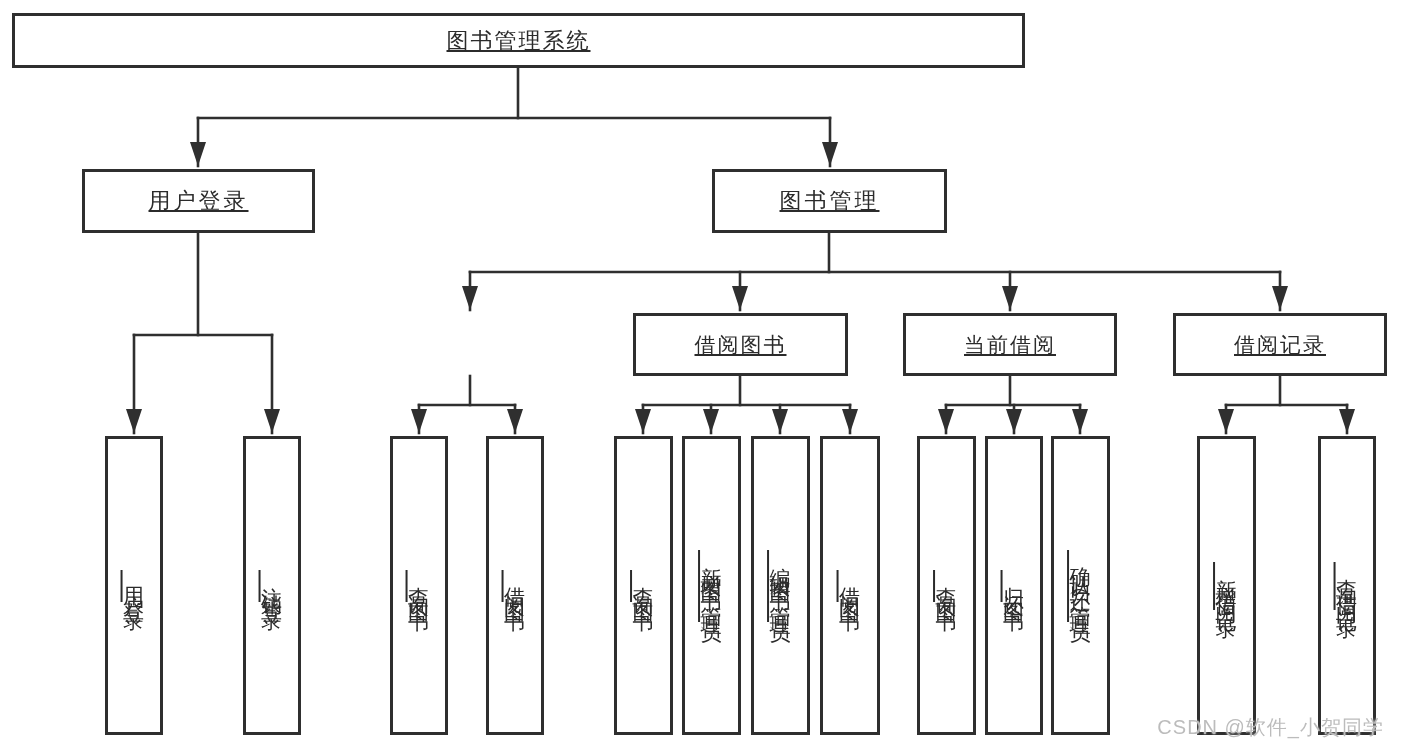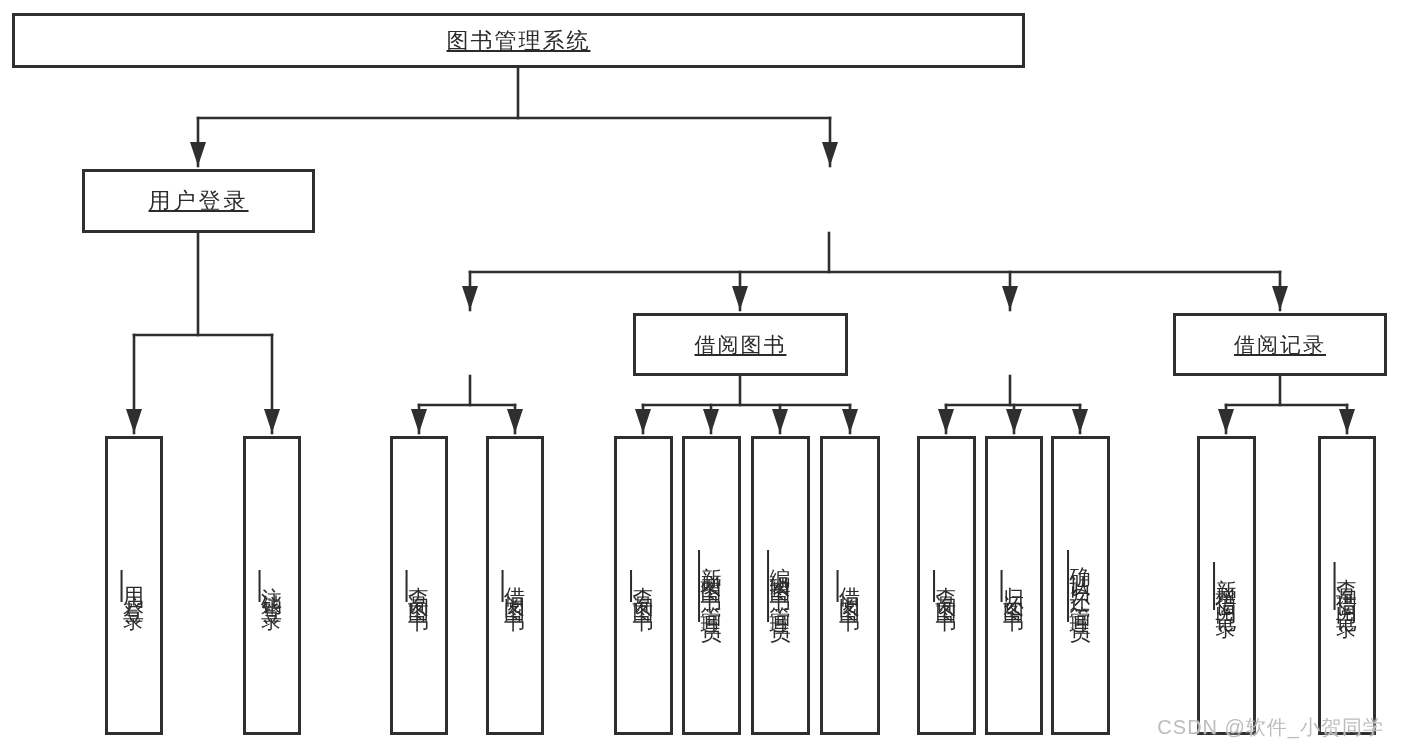--- a/index.html
+++ b/index.html
@@ -87,22 +87,24 @@
     <path class="wire" marker-end="url(#arrow)" d="M946,405 V433"></path>
     <path class="wire" marker-end="url(#arrow)" d="M1014,405 V433"></path>
     <path class="wire" marker-end="url(#arrow)" d="M1080,405 V433"></path>
     <path class="wire" marker-end="url(#arrow)" d="M1226,405 V433"></path>
     <path class="wire" marker-end="url(#arrow)" d="M1347,405 V433"></path>
   </svg>
 
   <div class="node root">图书管理系统</div>
 
   <div class="node lvl2" style="left:82px;width:233px;">用户登录</div>
+  <div class="node lvl2" style="left:712px;width:235px;">图书管理</div>
 
   <div class="node lvl3" style="left:633px;width:215px;">借阅图书</div>
+  <div class="node lvl3" style="left:903px;width:214px;">当前借阅</div>
   <div class="node lvl3" style="left:1173px;width:214px;">借阅记录</div>
 
   <div class="node leaf" style="left:105px;width:58px;">用户登录</div>
   <div class="node leaf" style="left:243px;width:58px;">注销登录</div>
 
   <div class="node leaf" style="left:390px;width:58px;">查询图书</div>
   <div class="node leaf" style="left:486px;width:58px;">借阅图书</div>
 
   <div class="node leaf" style="left:614px;width:59px;">查询图书</div>
   <div class="node leaf" style="left:682px;width:59px;">新增图书（管理员）</div>

